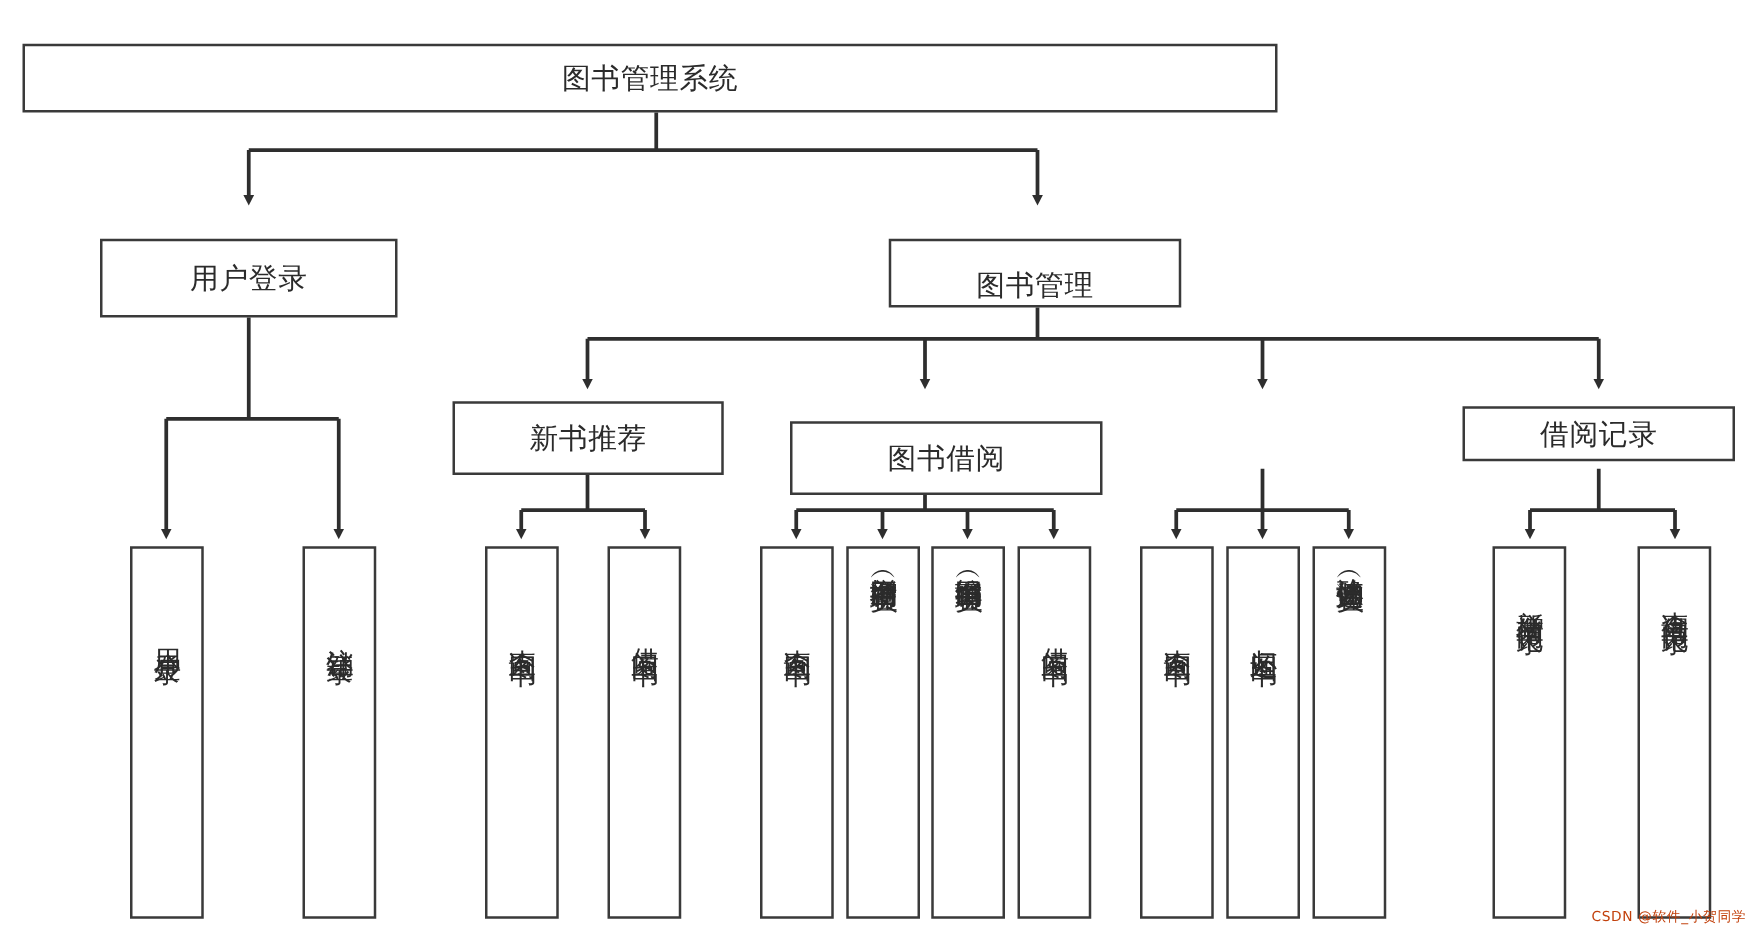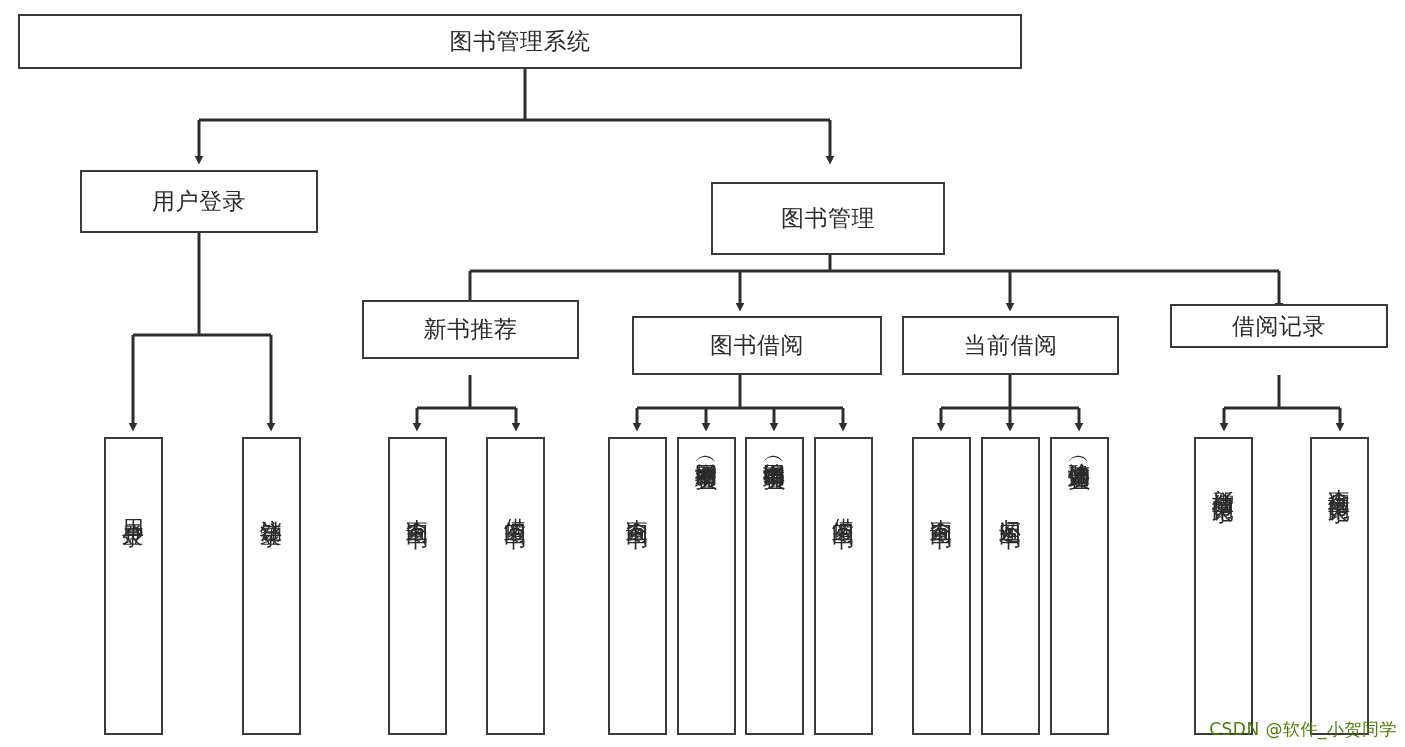--- a/index.html
+++ b/index.html
@@ -31,20 +31,21 @@
     background: #ffffff;
     border: 2.5px solid #3a3a3a;
     display: flex;
     align-items: center;
     justify-content: center;
     color: #2b2b2b;
   }
   .node.horizontal {
     font-size: 23px;
     letter-spacing: 0.5px;
+    margin-top: 21px;
   }
   .node.vertical {
     align-items: flex-start;
     justify-content: center;
     font-size: 22px;
     padding-top: 6px;
   }
   .vlabel {
     writing-mode: vertical-rl;
     text-orientation: upright;
@@ -62,22 +63,22 @@
   .node.vertical.pad-small .vlabel {
     margin-top: 26px;
   }
   .node.vertical.pad-none .vlabel {
     margin-top: 0px;
   }
   #watermark {
     position: absolute;
     right: 8px;
     bottom: 6px;
-    font-size: 17px;
-    color: #4d7c0f;
+    font-size: 11px;
+    color: #c2410c;
     letter-spacing: 0.5px;
     white-space: nowrap;
     user-select: none;
   }
 </style>
 </head>
 <body>
 
 <div id="diagram-root">
 
@@ -131,33 +132,30 @@
     </g>
   </svg>
 
   <div class="node horizontal" style="left:18px; top:14px; width:1004px; height:55px;">
     <span>图书管理系统</span>
   </div>
 
   <div class="node horizontal" style="left:80px; top:170px; width:238px; height:63px;">
     <span>用户登录</span>
   </div>
-  <div class="node horizontal" style="left:711px; top:182px; width:234px; height:73px;">
+  <div class="node horizontal" style="left:711px; top:170px; width:234px; height:55px;align-items:flex-end;">
     <span>图书管理</span>
   </div>
 
   <div class="node horizontal" style="left:362px; top:300px; width:217px; height:59px;">
     <span>新书推荐</span>
   </div>
   <div class="node horizontal" style="left:632px; top:316px; width:250px; height:59px;">
     <span>图书借阅</span>
   </div>
-  <div class="node horizontal" style="left:902px; top:316px; width:217px; height:59px;">
-    <span>当前借阅</span>
-  </div>
   <div class="node horizontal" style="left:1170px; top:304px; width:218px; height:44px;">
     <span>借阅记录</span>
   </div>
 
   <div class="node vertical pad-mid" style="left:104px; top:437px; width:59px; height:298px;">
     <span class="vlabel">用户登录</span>
   </div>
   <div class="node vertical pad-mid" style="left:242px; top:437px; width:59px; height:298px;">
     <span class="vlabel">注销登录</span>
   </div>

